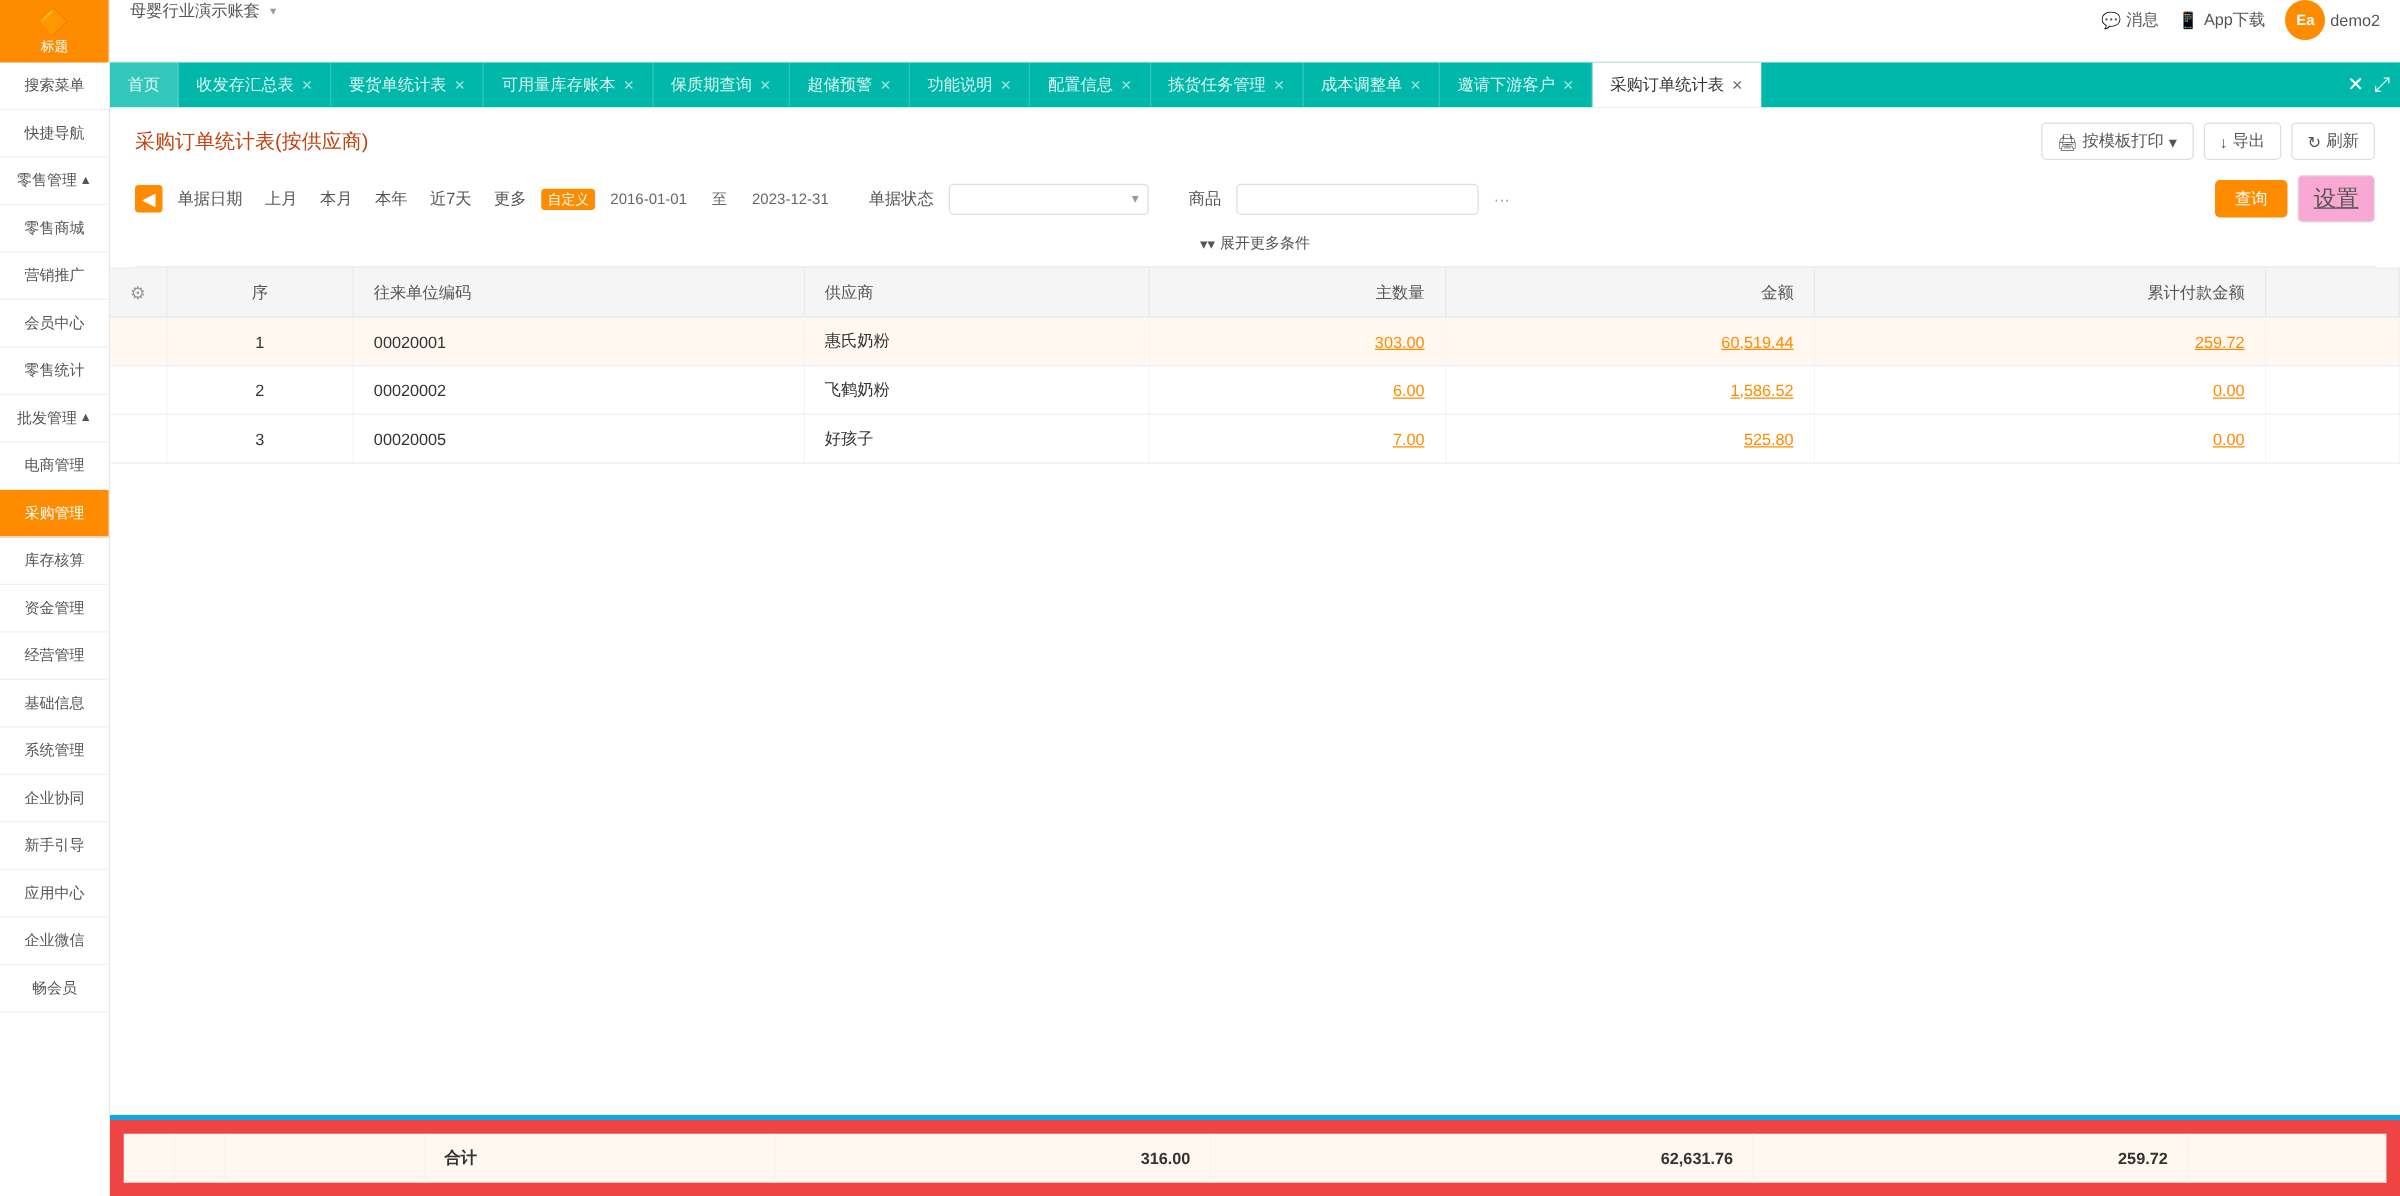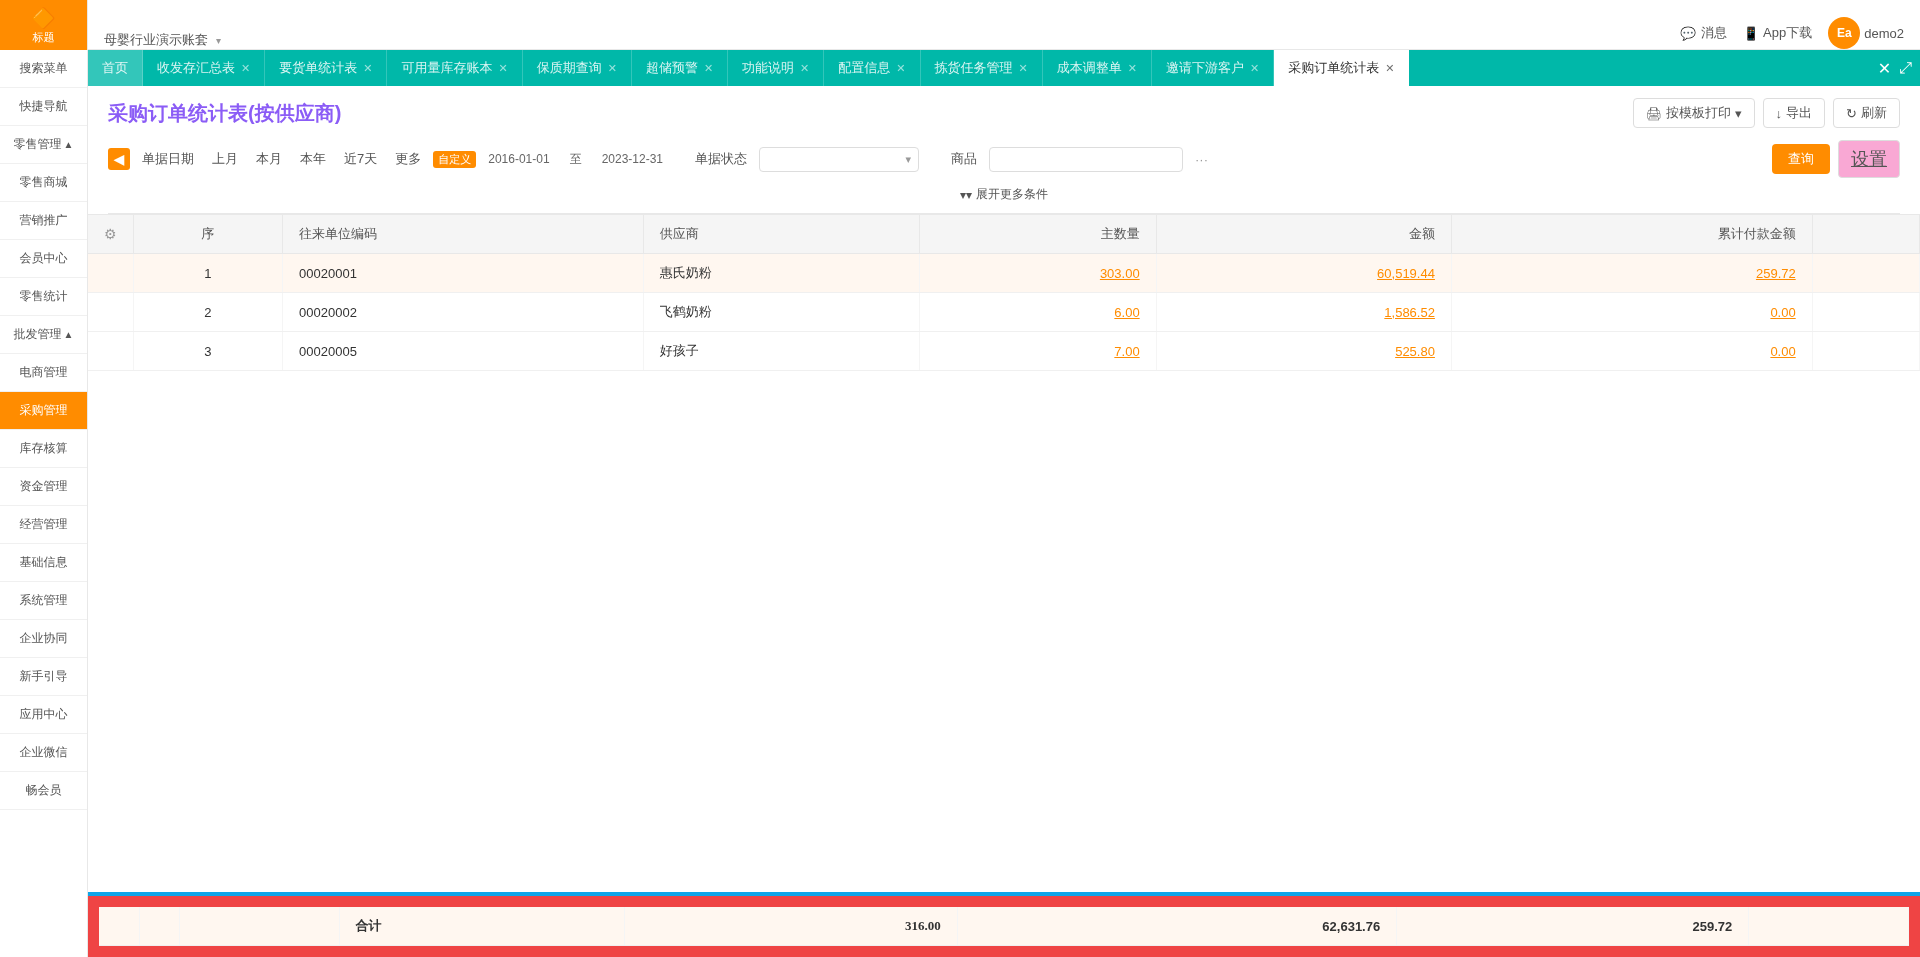--- a/index.html
+++ b/index.html
@@ -53,21 +53,21 @@
       flex-direction: column;
       overflow: hidden;
     }
 
     
     .top-bar {
       height: 50px;
       background: #fff;
       border-bottom: 1px solid #e8e8e8;
       display: flex;
-      align-items: flex-end;
+      align-items: flex-start;
       justify-content: space-between;
       padding: 0 16px;
       flex-shrink: 0;
     }
     .top-bar-left {
       display: flex;
       align-items: center;
       gap: 8px;
       font-size: 13px;
       color: #555;
@@ -156,23 +156,23 @@
       border-bottom: 1px solid #e8e8e8;
       flex-shrink: 0;
     }
     .page-title-row {
       display: flex;
       align-items: center;
       justify-content: space-between;
       margin-bottom: 12px;
     }
     .page-title {
-      font-size: 20px;
-      font-weight: bold;
-      color: #8b5cf6;
+      font-size: 16px;
+      font-weight: normal;
+      color: #c2410c;
     }
     .page-title-actions {
       display: flex;
       align-items: center;
       gap: 8px;
     }
     .btn-template-print {
       border: 1px solid #ddd;
       background: #fff;
       padding: 5px 12px;
@@ -611,21 +611,21 @@
     </div>
 
     <div style="background:#ef4444; border-top:4px solid #0ea5e9; padding:11px;">
       <table class="data-table" style="background:#fff7f0;">
         <tbody>
           <tr>
             <td style="width:40px;"></td>
             <td class="num-col" style="width:40px;"></td>
             <td style="width:160px;"></td>
             <td style="font-weight:bold;">合计</td>
-            <td class="text-right" style="font-weight:bold;font-family:Liberation Serif, serif;">316.00</td>
+            <td class="text-right" style="font-weight:bold;">316.00</td>
             <td class="text-right" style="font-weight:bold;">62,631.76</td>
             <td class="text-right" style="font-weight:bold;">259.72</td>
             <td></td>
           </tr>
         </tbody>
       </table>
     </div>
   </div>
 </div>
 

